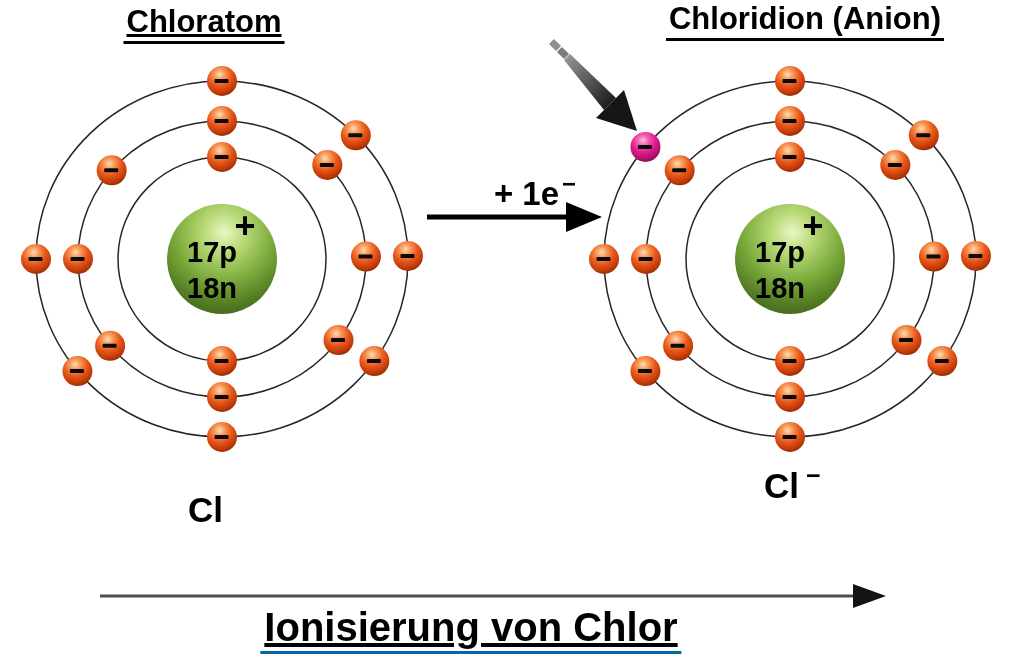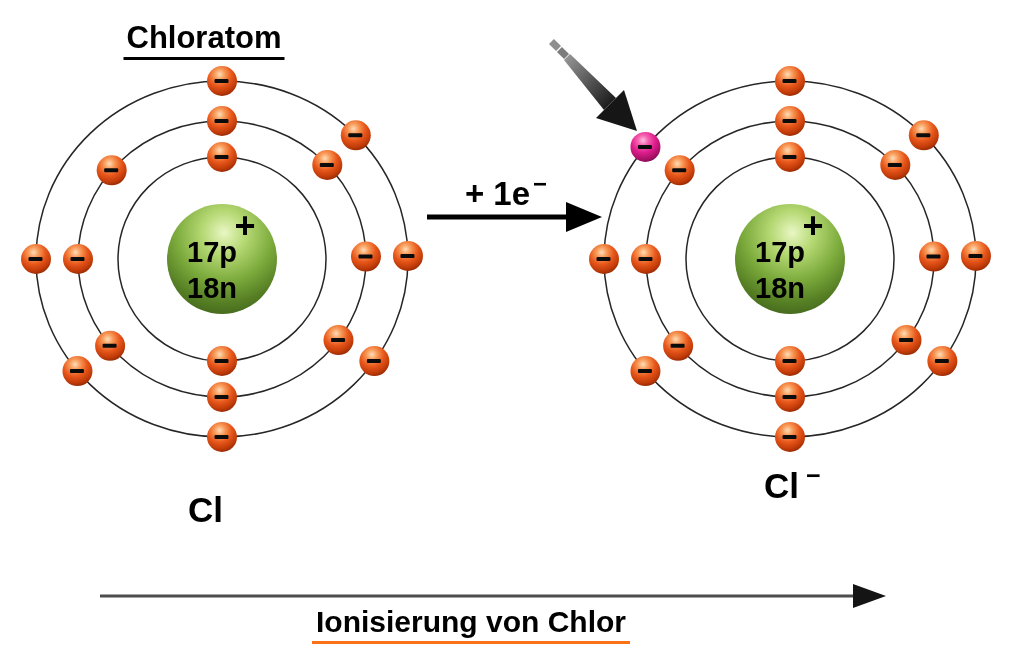--- a/index.html
+++ b/index.html
@@ -4,21 +4,21 @@
 <style>
   html,body{margin:0;padding:0;background:#ffffff;}
   .stage{
     position:relative;width:1012px;height:659px;background:#ffffff;overflow:hidden;
     font-family:"Liberation Sans","DejaVu Sans",sans-serif;color:#000;
   }
   .stage svg{position:absolute;left:0;top:0;}
   .lbl{position:absolute;font-weight:bold;white-space:nowrap;line-height:1;}
   .centered{transform:translateX(-50%);}
   .title{font-size:31px;border-bottom:3px solid #000;padding:0 3px 4px 3px;}
-  .caption{font-size:30px;border-bottom:3px solid #f97316;padding:0 4px 4px 4px;}
+  .caption{font-size:40px;border-bottom:3px solid #0369a1;padding:0 4px 4px 4px;text-decoration:underline;}
   .symbol{font-size:35px;}
   .sup{font-size:25px;font-weight:bold;position:relative;top:-14px;margin-left:7px;}
   .transfer{font-size:33px;}
   .transfer .sup{font-size:24px;top:-13px;margin-left:3px;}
 </style>
 </head>
 <body>
 
 <div class="stage">
 
@@ -153,24 +153,25 @@
       <line x1="427" y1="217" x2="570" y2="217" stroke="#000000" stroke-width="5"></line>
       <polygon points="566,202 566,232 602,217" fill="#000000"></polygon>
     </g>
 
     <g>
       <line x1="100" y1="596" x2="855" y2="596" stroke="#4d4d4d" stroke-width="3"></line>
       <polygon points="853,584 853,608 886,596" fill="#141414"></polygon>
     </g>
   </svg>
 
-  <div class="lbl title centered" style="left:204px;top:22px;">Chloratom</div>
+  <div class="lbl title centered" style="left:204px;top:6px;text-decoration:underline;">Chloratom</div>
 
+  <div class="lbl title centered" style="left:805px;top:3px;">Chloridion (Anion)</div>
 
-  <div class="lbl transfer centered" style="left:506px;top:177px;">
+  <div class="lbl transfer centered" style="left:535px;top:177px;">
     <span>+ 1e</span><span class="sup">−</span>
   </div>
 
   <div class="lbl symbol" style="left:188px;top:492px;">
     <span>Cl</span><span class="sup"></span>
   </div>
 
   <div class="lbl symbol" style="left:764px;top:468px;">
     <span>Cl</span><span class="sup">−</span>
   </div>

